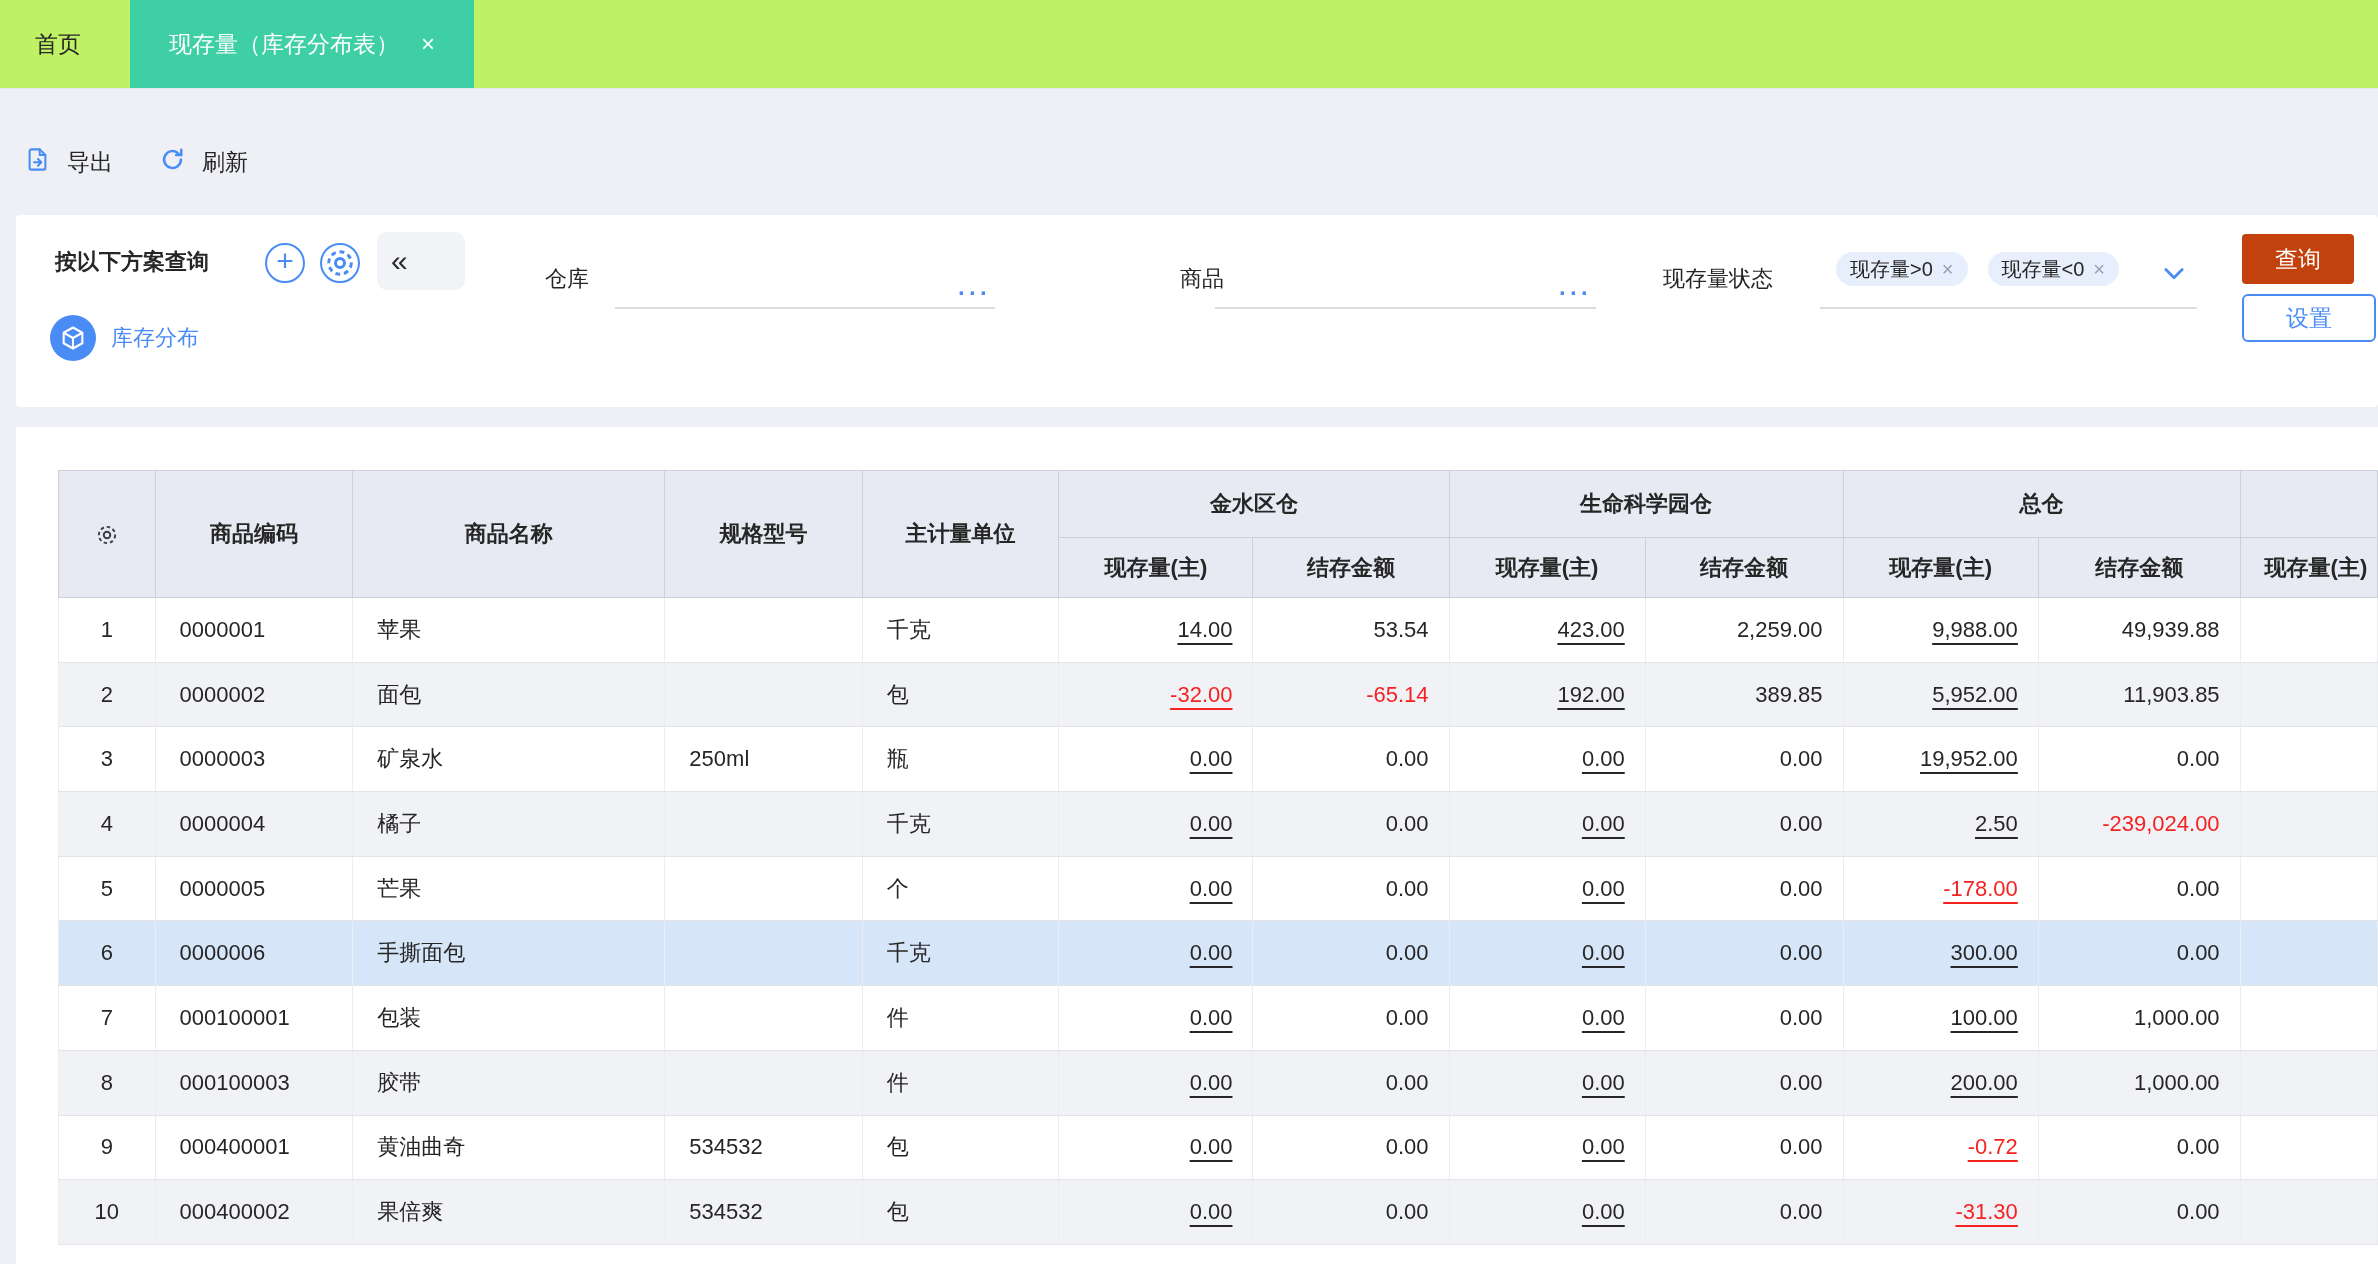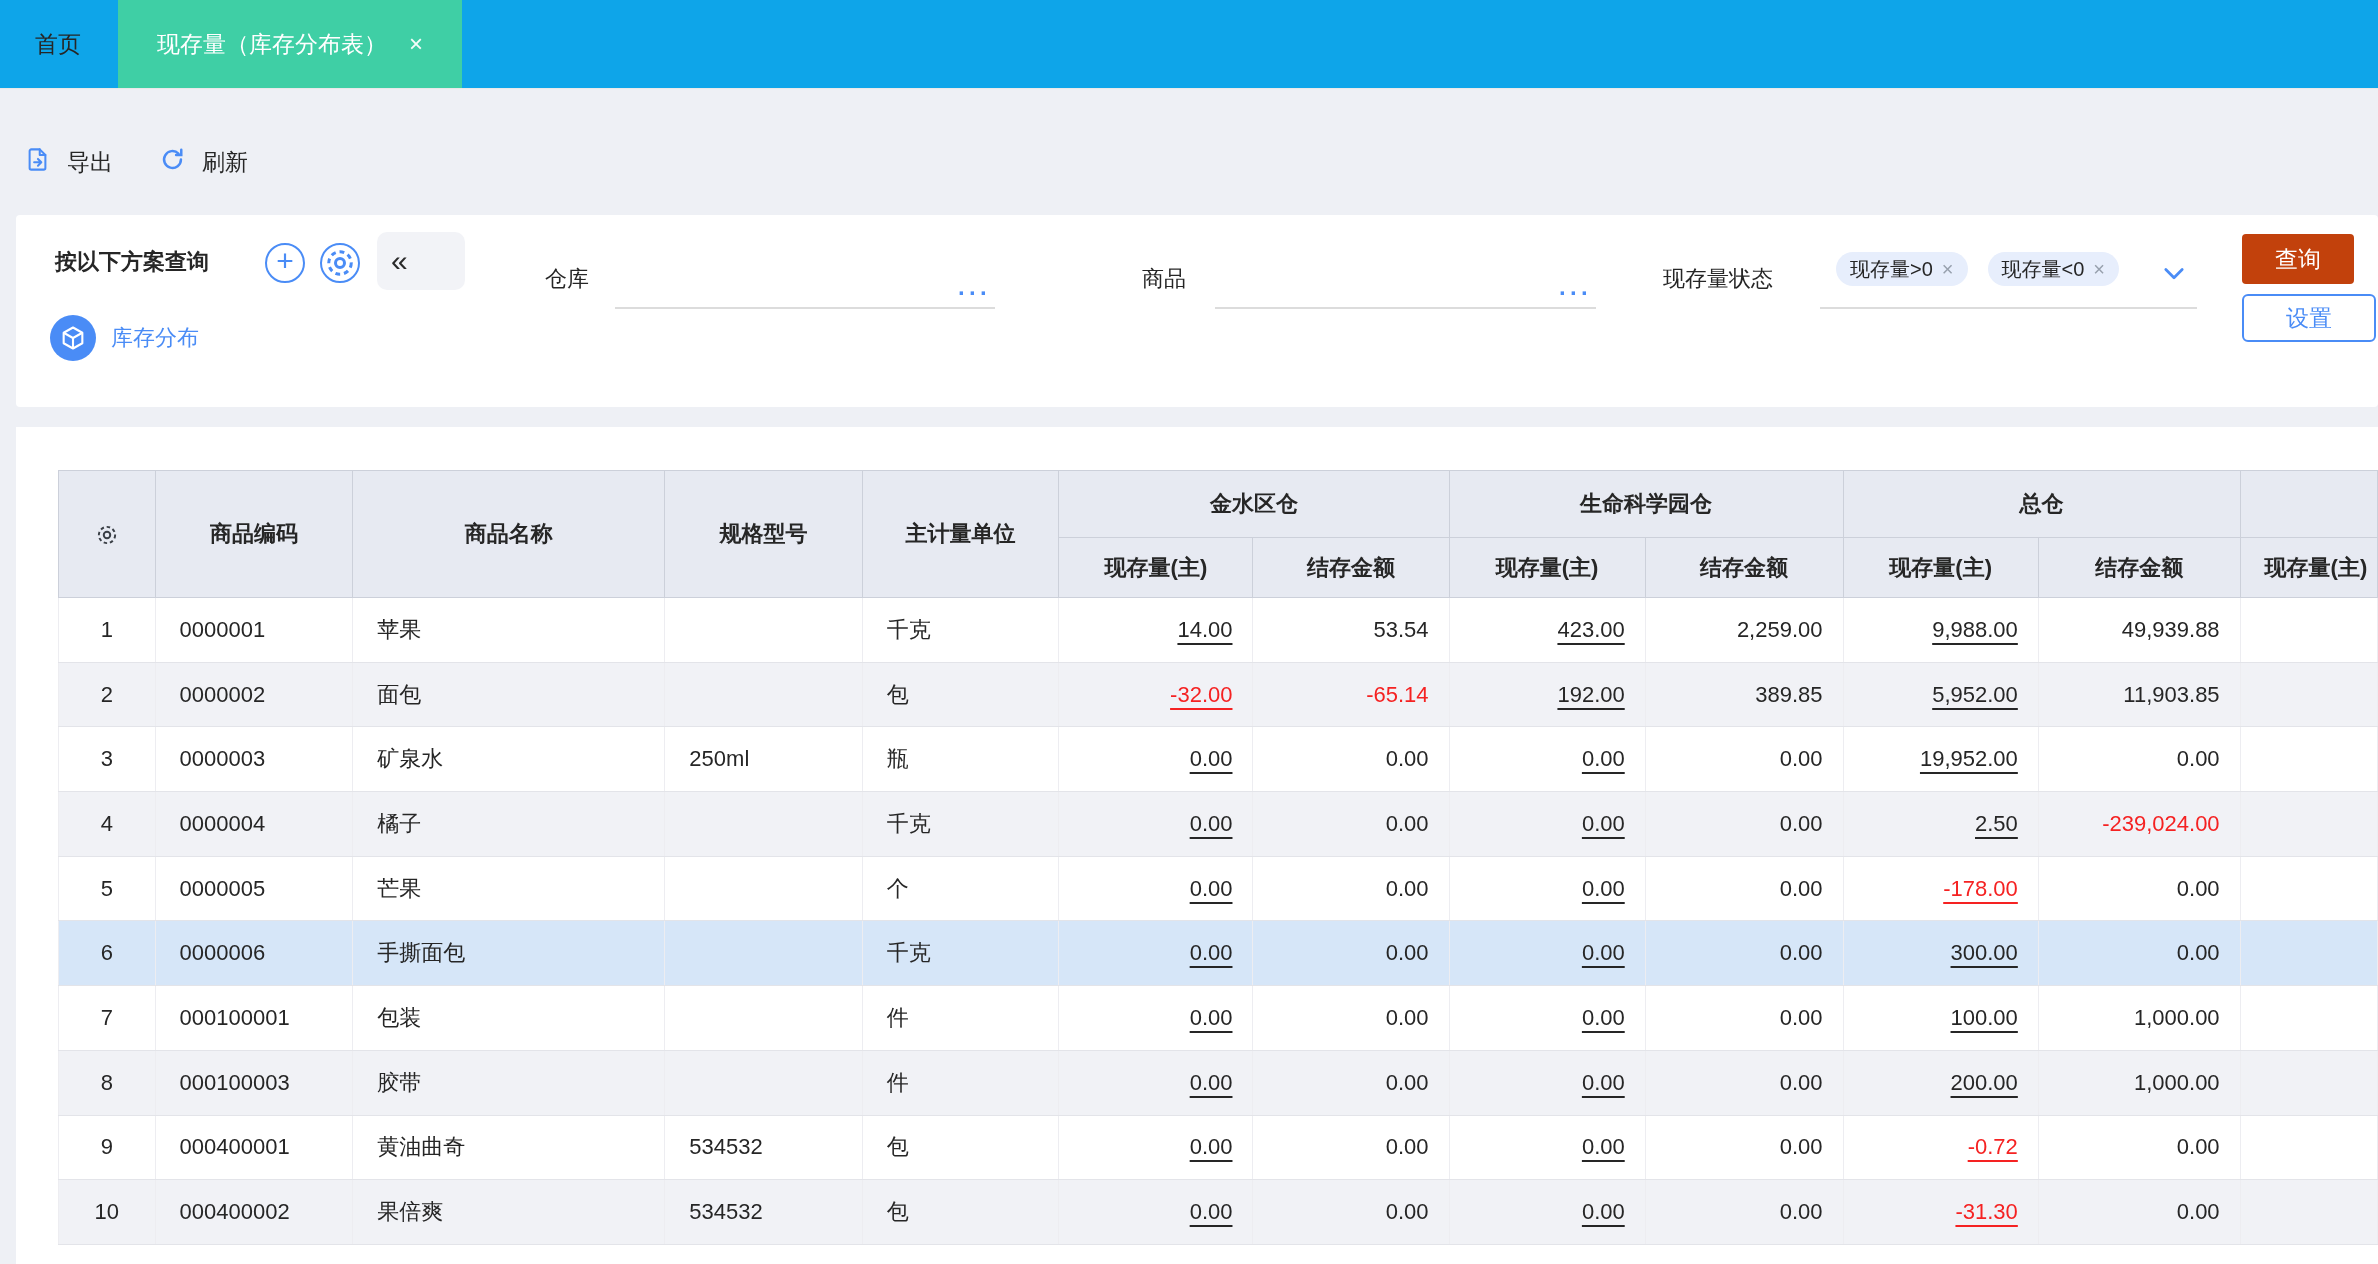--- a/index.html
+++ b/index.html
@@ -3,21 +3,21 @@
 <meta charset="utf-8">
 <style>
   html,body{margin:0;padding:0;}
   body{
     width:2378px;height:1264px;position:relative;overflow:hidden;
     background:#eef0f5;
     font-family:"Liberation Sans","DejaVu Sans",sans-serif;
     color:#262626;
   }
   
-  .tabbar{height:88px;background:#0ea5e9;display:flex;align-items:stretch;border-bottom:1px solid #e9e9e9;}
+  .tabbar{height:88px;background:#bef264;display:flex;align-items:stretch;border-bottom:1px solid #e9e9e9;gap:12px;}
   .tab-home{width:92px;margin-left:12px;display:flex;align-items:center;justify-content:center;
     font-size:23px;color:#262626;cursor:pointer;}
   .tab-active{margin-left:14px;width:344px;background:#3fcfa5;color:#fff;display:flex;
     align-items:center;justify-content:center;font-size:23px;cursor:pointer;}
   .tab-close{margin-left:22px;font-size:24px;opacity:.95;}
   
   .titlebar{height:127px;box-sizing:border-box;display:flex;align-items:center;
     justify-content:space-between;padding:20px 65px 0 24px;}
   .page-title{font-size:31px;color:#2b2b2b;}
   .toolbar{display:flex;gap:46px;}
@@ -32,21 +32,21 @@
   .circle-gear{left:304px;}
   .collapse-handle{position:absolute;left:361px;top:17px;width:88px;height:58px;background:#f2f3f7;
     border-radius:10px;display:flex;align-items:center;padding-left:14px;box-sizing:border-box;
     font-size:30px;color:#2b2b2b;cursor:pointer;}
   .scheme-item{position:absolute;left:34px;top:100px;display:flex;align-items:center;gap:15px;cursor:pointer;}
   .scheme-icon{width:46px;height:46px;border-radius:50%;background:#4a8cf6;display:flex;align-items:center;justify-content:center;}
   .scheme-icon svg{width:28px;height:28px;}
   .scheme-label{font-size:22px;color:#4a8cf6;}
   .field-label{position:absolute;top:49px;font-size:22px;color:#262626;}
   .lbl-warehouse{left:529px;}
-  .lbl-product{left:1126px;}
+  .lbl-product{left:1164px;}
   .lbl-status{left:1647px;}
   .input-line{position:absolute;top:52px;height:40px;border-bottom:2px solid #dcdcdc;cursor:text;}
   .line-warehouse{left:599px;width:380px;}
   .line-product{left:1199px;width:381px;}
   .line-status{left:1804px;width:377px;}
   .dots{position:absolute;right:4px;bottom:2px;color:#4a8cf6;font-size:24px;font-weight:700;
     letter-spacing:3px;cursor:pointer;line-height:1;}
   .status-tags{position:absolute;left:1820px;top:37px;display:flex;gap:20px;align-items:center;}
   .tag{height:34px;background:#e7eefc;border-radius:17px;display:flex;align-items:center;
     padding:0 14px;font-size:20px;color:#262626;gap:9px;white-space:nowrap;}

